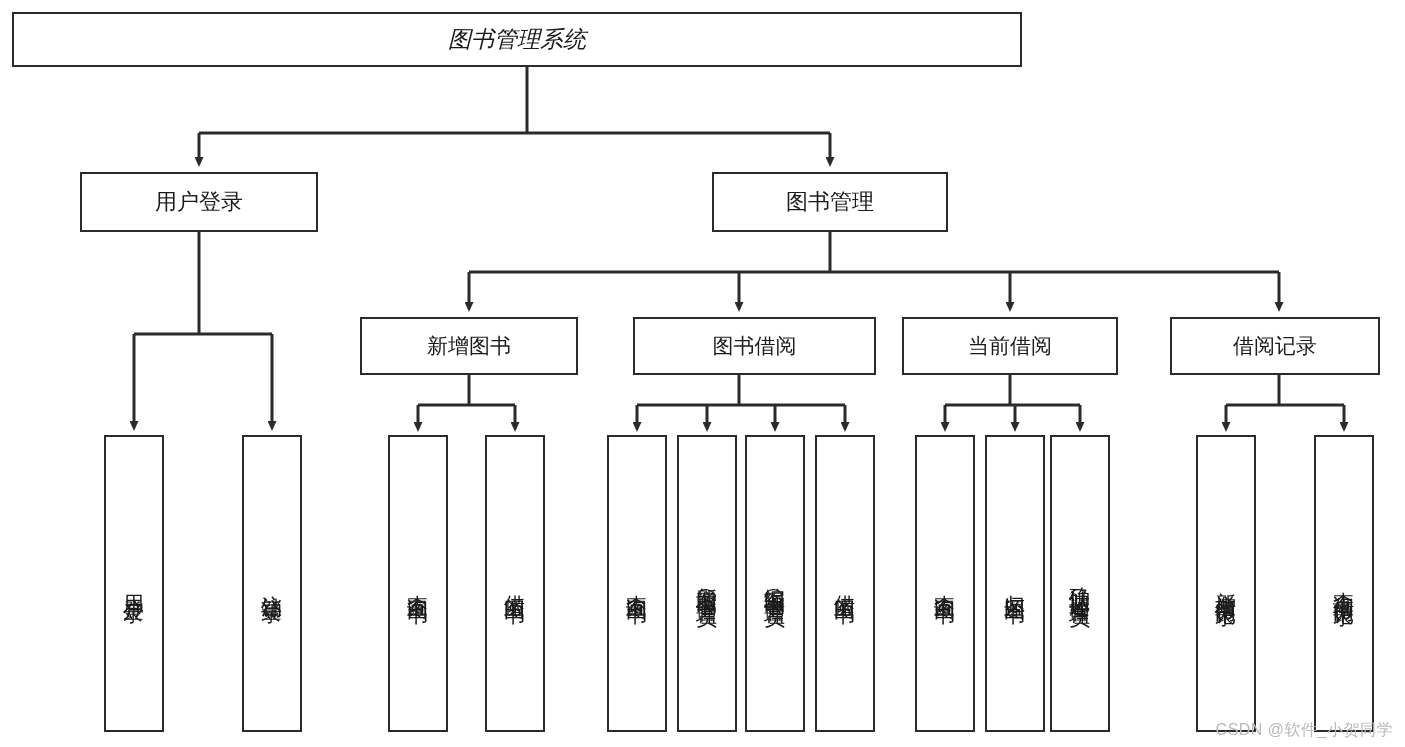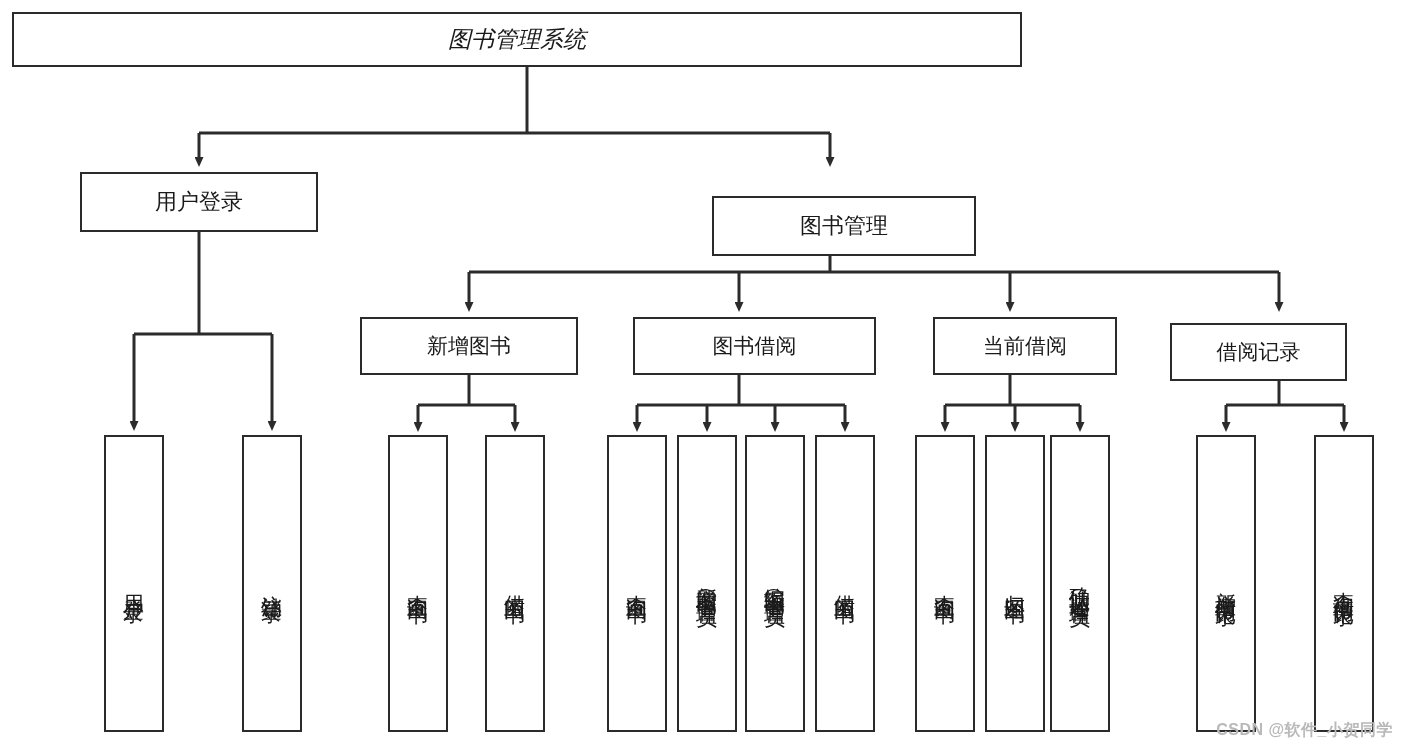--- a/index.html
+++ b/index.html
@@ -59,21 +59,20 @@
   }
   .watermark {
     position: absolute;
     right: 12px;
     bottom: 6px;
     font-size: 16px;
     color: #b9b9b9;
     letter-spacing: 0.5px;
     white-space: nowrap;
     pointer-events: none;
-    font-weight: bold;
   }
 </style>
 </head>
 <body>
 
 <div id="diagram-root">
 
   <svg id="diagram-svg" viewBox="0 0 1405 747" xmlns="http://www.w3.org/2000/svg">
     <defs>
       <marker id="arrowhead" markerWidth="10" markerHeight="9" refX="1" refY="4.5" orient="auto" markerUnits="userSpaceOnUse">
@@ -125,34 +124,34 @@
     </g>
   </svg>
 
   <div class="node root" style="left: 12px; top: 12px; width: 1010px; height: 55px;">
     <span>图书管理系统</span>
   </div>
 
   <div class="node level2" style="left: 80px; top: 172px; width: 238px; height: 60px;">
     <span>用户登录</span>
   </div>
-  <div class="node level2" style="left: 712px; top: 172px; width: 264px; height: 60px; margin-top: 24px;">
+  <div class="node level2" style="left: 712px; top: 172px; width: 236px; height: 60px;">
     <span>图书管理</span>
   </div>
 
   <div class="node level3" style="left: 360px; top: 317px; width: 218px; height: 58px;">
     <span>新增图书</span>
   </div>
   <div class="node level3" style="left: 633px; top: 317px; width: 243px; height: 58px;">
     <span>图书借阅</span>
   </div>
-  <div class="node level3" style="left: 902px; top: 317px; width: 184px; height: 58px; margin-left: 31px;">
+  <div class="node level3" style="left: 902px; top: 317px; width: 216px; height: 58px;">
     <span>当前借阅</span>
   </div>
-  <div class="node level3" style="left: 1170px; top: 317px; width: 177px; height: 58px; margin-top: 6px;">
+  <div class="node level3" style="left: 1170px; top: 317px; width: 210px; height: 58px;">
     <span>借阅记录</span>
   </div>
 
   <div class="node leaf" style="left: 104px; top: 435px; width: 60px; height: 297px;">
     <span class="vtext">用户登录</span>
   </div>
   <div class="node leaf" style="left: 242px; top: 435px; width: 60px; height: 297px;">
     <span class="vtext">注销登录</span>
   </div>
   <div class="node leaf" style="left: 388px; top: 435px; width: 60px; height: 297px;">

